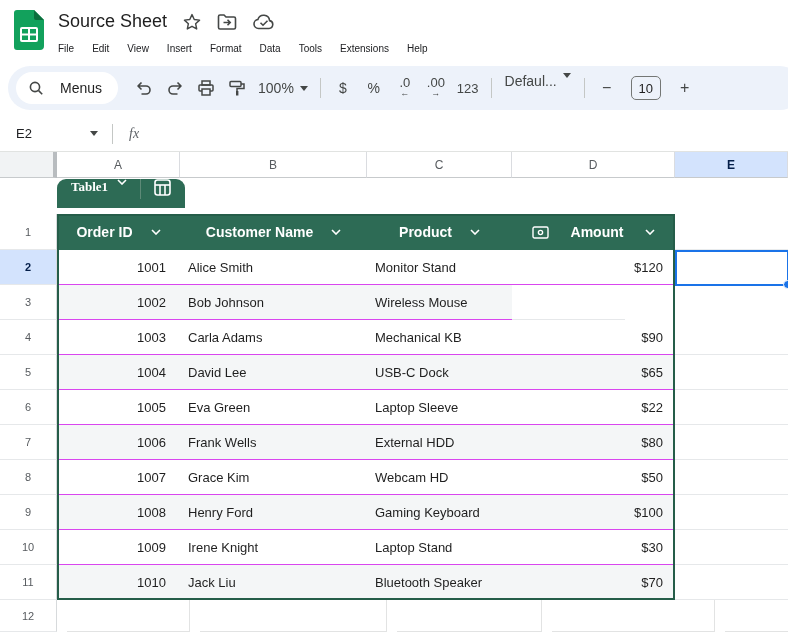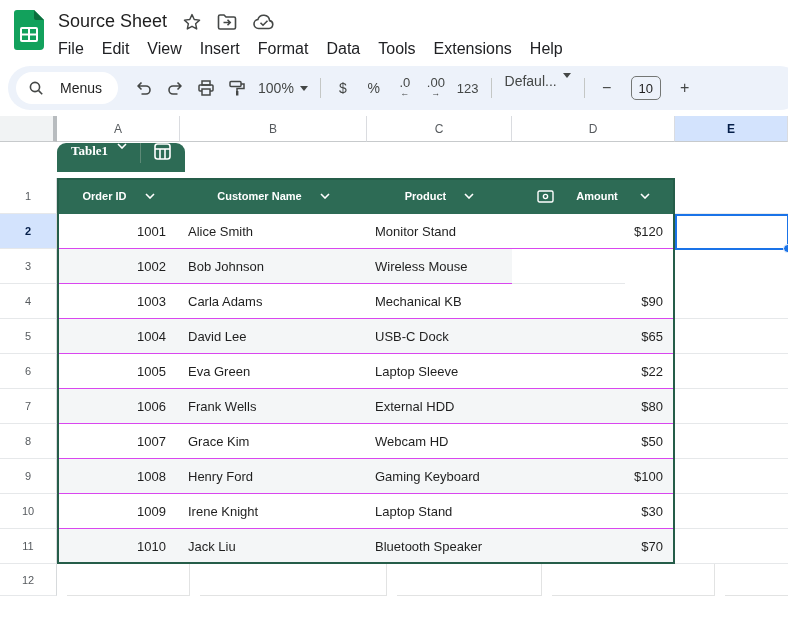--- a/index.html
+++ b/index.html
@@ -8,21 +8,21 @@
   .app { position:relative; width:788px; height:633px; overflow:hidden; background:#fff; color:#1f1f1f; }
 
   
   .topbar { height:62px; display:flex; padding:8px 0 0 14px; }
   .logo { width:30px; height:40px; margin:2px 14px 0 0; flex:none; cursor:pointer; }
   .title-area { display:flex; flex-direction:column; }
   .title-row { display:flex; align-items:center; height:28px; gap:16px; }
   .doc-title { font-size:18px; color:#1f1f1f; }
   .title-ico { display:flex; align-items:center; color:#444746; }
   .menubar { display:flex; align-items:center; height:28px; }
-  .menu-item { font-size:16px; color:#202124; padding:3px 9px; border-radius:10px; cursor:pointer; }
+  .menu-item { font-size:10px; color:#202124; padding:3px 9px; border-radius:10px; cursor:pointer; }
   .menu-item:first-child { padding-left:0; }
 
   
   .toolbar { margin:4px -14px 6px 8px; height:44px; background:#edf2fa; border-radius:22px;
              display:flex; align-items:center; padding:0 8px; gap:1px; }
   .pill { height:32px; background:#fff; border-radius:16px; display:flex; align-items:center;
           gap:16px; padding:0 16px 0 12px; margin-right:10px; cursor:pointer; }
   .pill span { font-size:14px; color:#1f1f1f; }
   .tbtn { height:30px; min-width:30px; padding:0 5px; border-radius:6px; display:flex; align-items:center;
           justify-content:center; color:#444746; font-size:14px; cursor:pointer; border:none; background:transparent;
@@ -61,21 +61,21 @@
                 border-radius:9px 9px 0 0; display:flex; color:#fff;
                 padding:0 14px; gap:9px; cursor:pointer;font-family:Liberation Serif, serif; }
   .table-chip .tname { font-size:13px; font-weight:700; }
   .chip-sep { width:1px; height:20px; background:#5d8a77; margin:0 4px; }
 
   .header-row { height:36px; }
   .rnum { display:flex; align-items:center; justify-content:center; font-size:11px; color:#575b5f;
           background:#fff; border-right:1px solid #d7dadc; border-bottom:1px solid #e6e8ea; cursor:pointer; }
   .rnum.sel { background:#d3e3fd; color:#041e49; font-weight:700; }
   .th-cell { background:#2d6b55; color:#fff; display:flex; align-items:center; justify-content:center;
-             gap:18px; font-size:11px; font-weight:700; cursor:pointer;text-align:right; }
+             gap:18px; font-size:14px; font-weight:700; cursor:pointer;text-align:right; }
   .e-cell { background:#fff; border-bottom:1px solid #e9ebec; }
 
   .data-row { height:35px; }
   .d-cell { display:flex; align-items:center; font-size:13px; color:#1f1f1f; background:#fff;
             border-bottom:1px solid #d946ef; cursor:cell; }
   .band .d-cell { background:#f4f6f7; }
   .num { justify-content:flex-end; padding-right:14px; }
   .txt { padding-left:8px; }
   .amt { justify-content:flex-end; padding-right:12px; }
   .band .e-cell, .data-row .e-cell { background:#fff; border-bottom:1px solid #e6e8ea; }
@@ -199,20 +199,29 @@
     <div class="tbtn font-box">
       <span>Defaul...</span>
       <span class="caret"></span>
     </div>
     <div class="tsep"></div>
     <button class="tbtn" style="font-size:16px;">−</button>
     <div class="size-box">10</div>
     <button class="tbtn" style="font-size:16px;">+</button>
   </div>
 
+  <div class="formula-bar">
+    <div class="name-box">
+      <span>E2</span>
+      <span class="caret"></span>
+    </div>
+    <div class="fsep"></div>
+    <span class="fx">fx</span>
+    <div class="formula-input"></div>
+  </div>
 
   <div class="grid">
 
     <div class="row col-headers">
       <div class="w0 corner"></div>
       <div class="w1 col-h">A</div>
       <div class="w2 col-h">B</div>
       <div class="w3 col-h">C</div>
       <div class="w4 col-h">D</div>
       <div class="w5 col-h sel">E</div>

